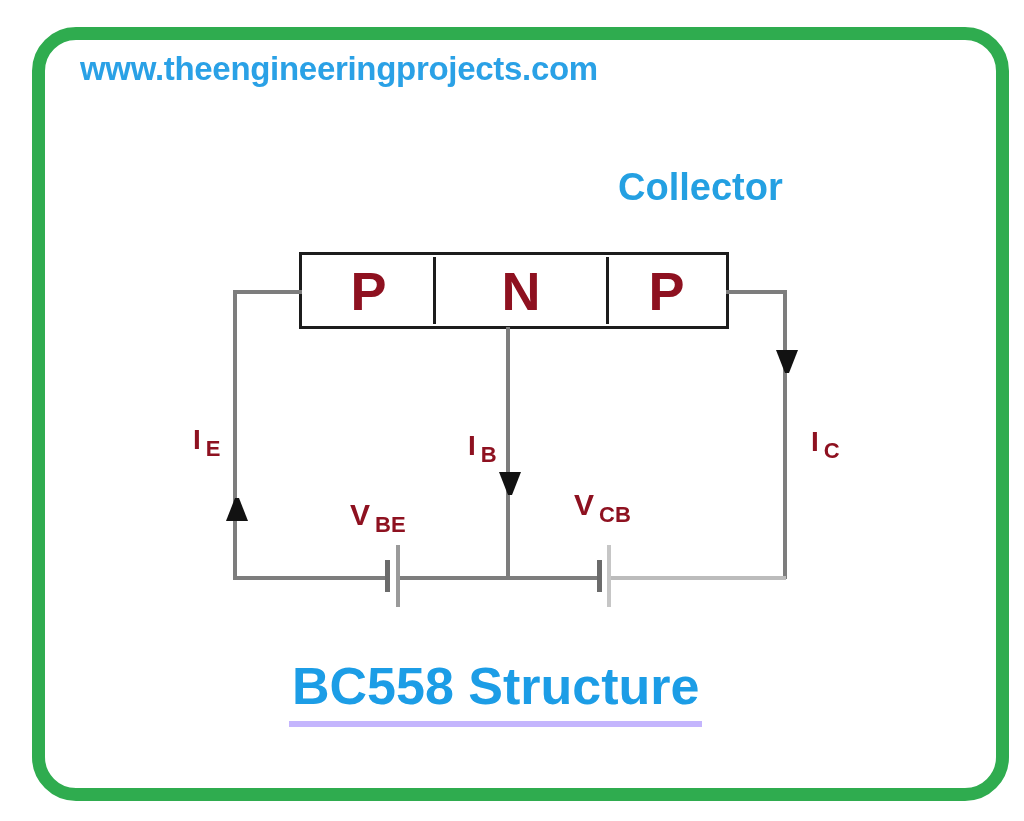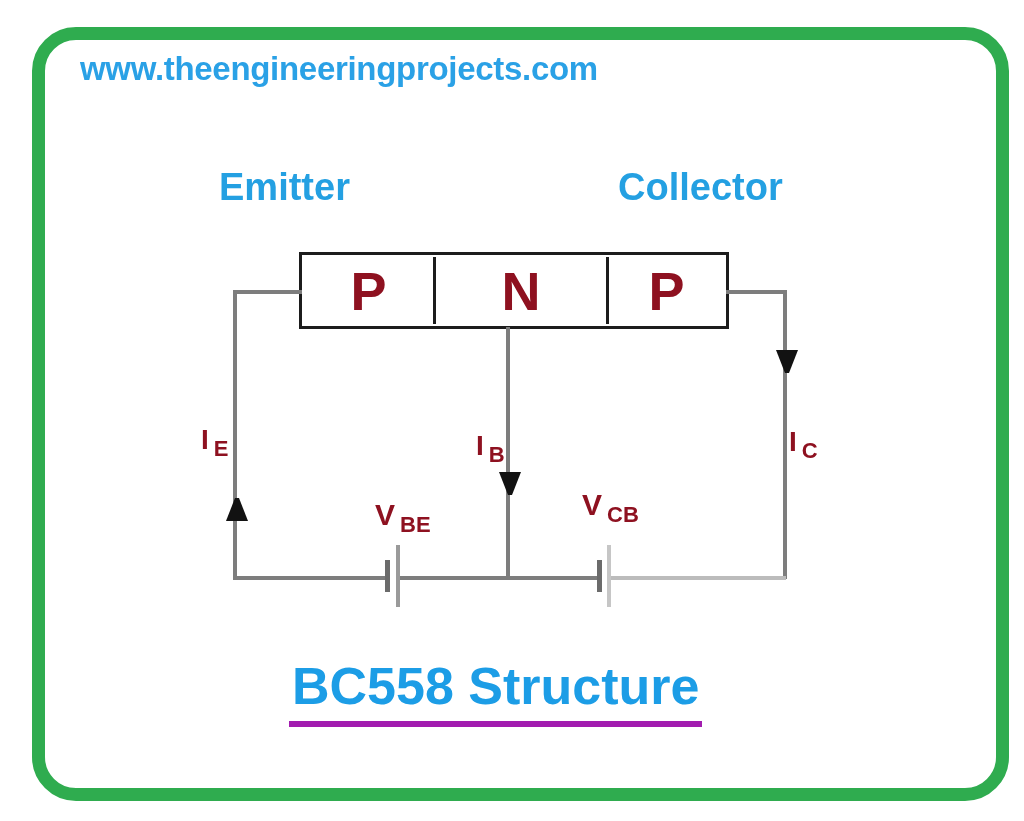--- a/index.html
+++ b/index.html
@@ -54,46 +54,45 @@
     border-bottom:23px solid #121212;
   }
   .arrow-down {
     border-left:9px solid transparent; border-right:9px solid transparent;
     border-top:23px solid #121212;
   }
   .arr-emitter   { left:222px; top:490px; }
   .arr-base      { left:495px; top:468px; }
   .arr-collector { left:772px; top:346px; }
 
-  .maroon-lbl { position:absolute; color:#8e1120; font-weight:bold; white-space:nowrap;margin-left:8px; }
+  .maroon-lbl { position:absolute; color:#8e1120; font-weight:bold; white-space:nowrap; }
   .cur-sym { font-size:28px; }
   .v-sym   { font-size:30px; }
   .sub     { font-size:22px; position:relative; top:7px; left:1px; }
   .lbl-ie  { left:185px; top:418px; }
   .lbl-ib  { left:460px; top:424px; }
-  .lbl-ic  { left:773px; top:420px; }
-  .lbl-vbe { left:359px; top:492px; }
+  .lbl-ic  { left:803px; top:420px; }
+  .lbl-vbe { left:342px; top:492px; }
   .lbl-vcb { left:566px; top:482px; }
 
   .title-wrap { position:absolute; left:283px; top:650px; }
   .title-text {
     display:inline-block; font-size:52px; font-weight:bold; color:#1c9de6;
-    border-bottom:6px solid #a21caf; padding:0 3px 5px 3px;
+    border-bottom:6px solid #c4b5fd; padding:0 3px 5px 3px;
   }
 </style>
 </head>
 <body>
 
 <div class="canvas">
 
   <div class="frame"></div>
 
   <div class="url">www.theengineeringprojects.com</div>
 
-  <div class="blue-lbl lbl-emitter">Emitter</div>
   <div class="blue-lbl lbl-collector">Collector</div>
 
   <div class="pnp-box">
     <div class="cell cell-p1">
       <span>P</span>
     </div>
     <div class="cell cell-n">
       <span>N</span>
     </div>
     <div class="cell cell-p2">

